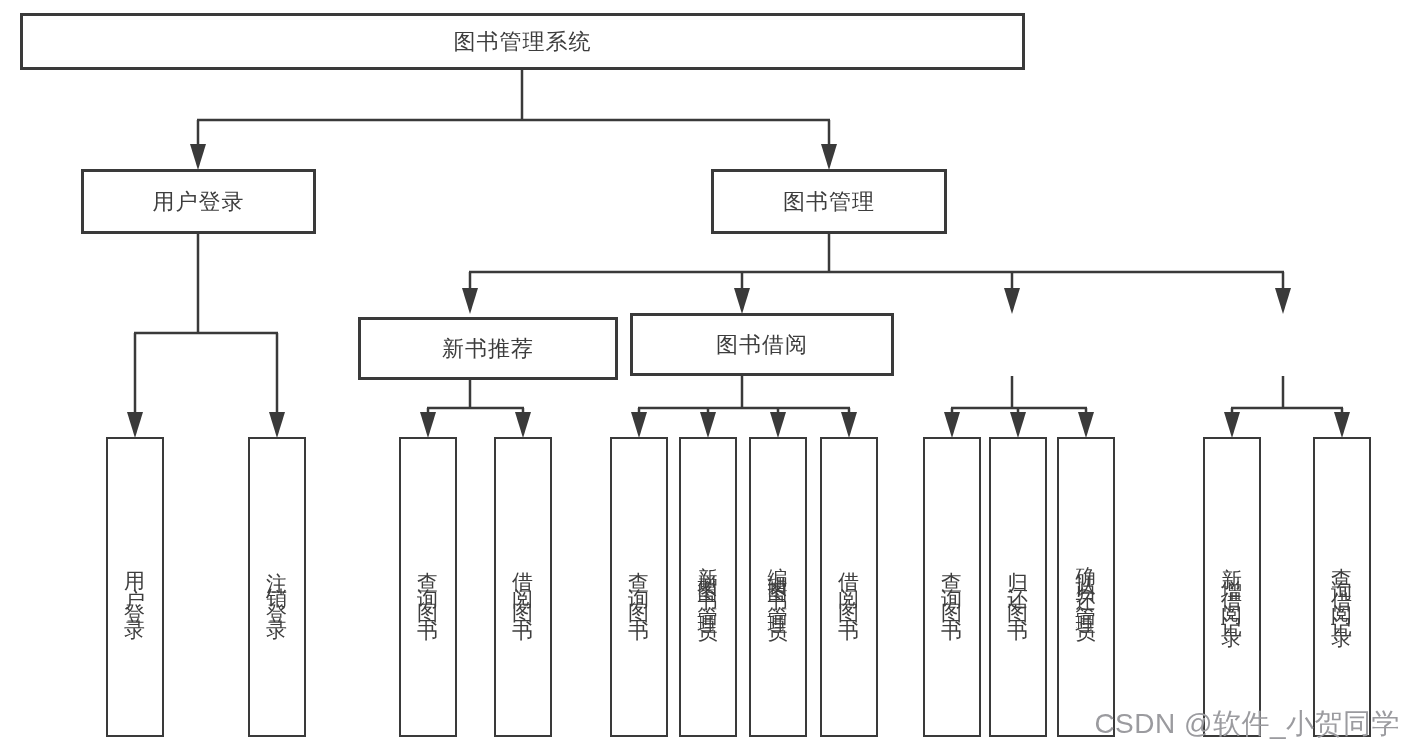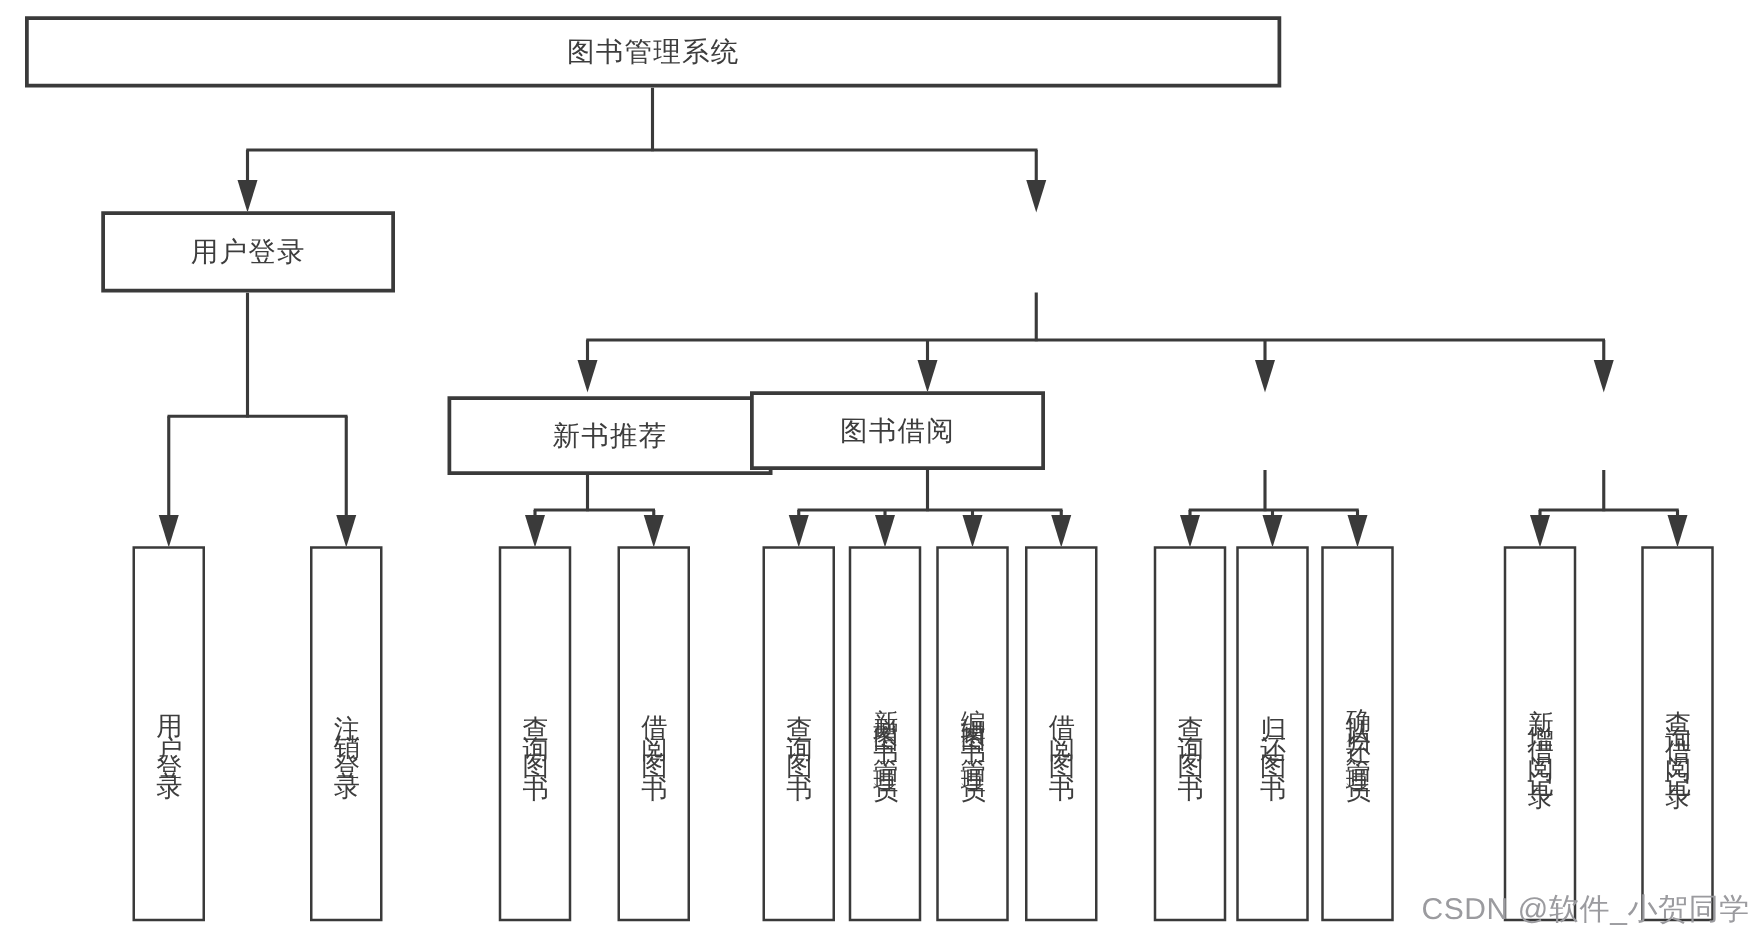--- a/index.html
+++ b/index.html
@@ -36,21 +36,21 @@
   }
   .sp4{letter-spacing:16px;}
   .sp6{letter-spacing:12px;}
   .sp9{letter-spacing:8px;font-size:20px;}
   #connectors{position:absolute;left:0;top:0;}
   #connectors line{stroke:#3a3a3a;stroke-width:2.5;}
   #connectors polygon{fill:#3a3a3a;}
   .watermark{
     position:absolute;
     right:5px;bottom:4px;
-    font-size:24px;
+    font-size:28px;
     color:#9b9b9f;
     letter-spacing:0.5px;
   }
 </style>
 </head>
 <body>
 
 <div id="stage">
 
   <svg id="connectors" width="1405" height="747">
@@ -128,25 +128,28 @@
     </g>
   </svg>
 
   <div class="box" style="left:20px;top:13px;width:1005px;height:57px">
     <span class="hlabel">图书管理系统</span>
   </div>
 
   <div class="box" style="left:81px;top:169px;width:235px;height:65px">
     <span class="hlabel">用户登录</span>
   </div>
+  <div class="box" style="left:711px;top:169px;width:236px;height:65px">
+    <span class="hlabel">图书管理</span>
+  </div>
 
   <div class="box" style="left:358px;top:317px;width:260px;height:63px">
     <span class="hlabel">新书推荐</span>
   </div>
-  <div class="box" style="left:600px;top:313px;width:236px;height:63px">
+  <div class="box" style="left:630px;top:313px;width:264px;height:63px">
     <span class="hlabel">图书借阅</span>
   </div>
 
   <div class="box vbox" style="left:106px;top:437px;width:58px;height:300px">
     <span class="vlabel sp4">用户登录</span>
   </div>
   <div class="box vbox" style="left:248px;top:437px;width:58px;height:300px">
     <span class="vlabel sp4">注销登录</span>
   </div>
 

